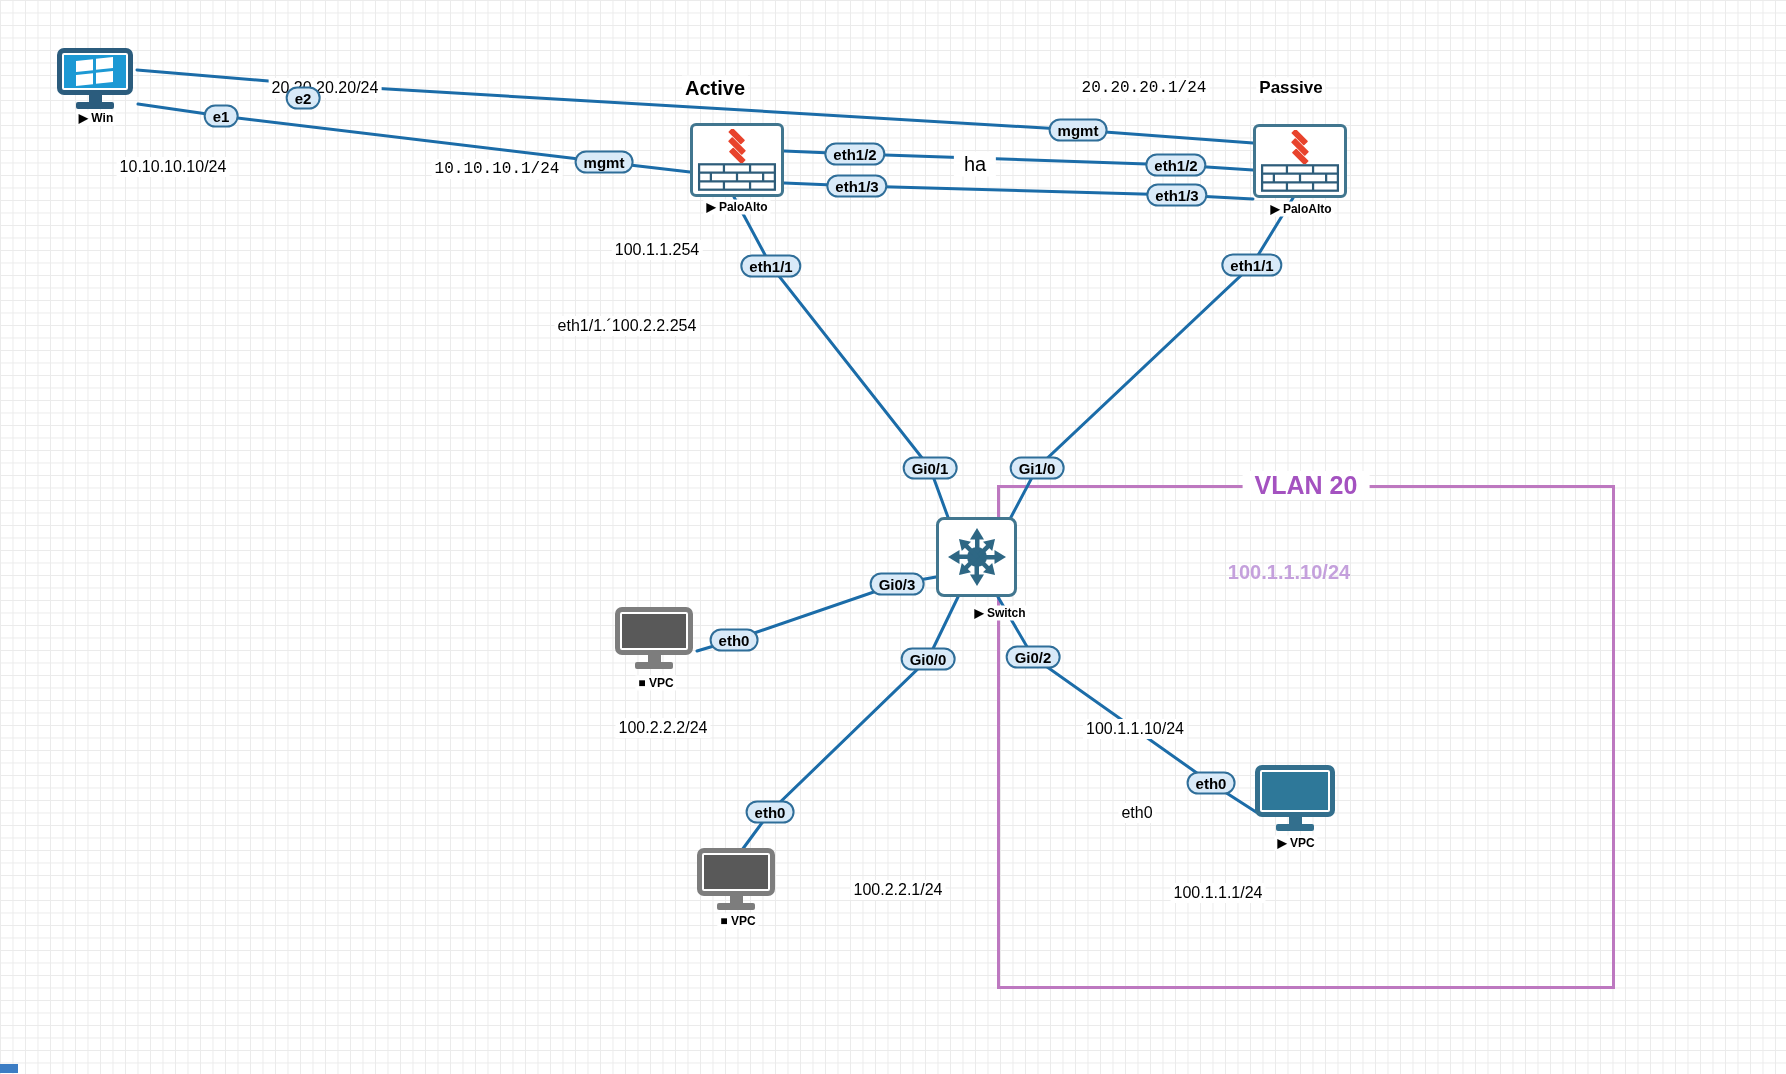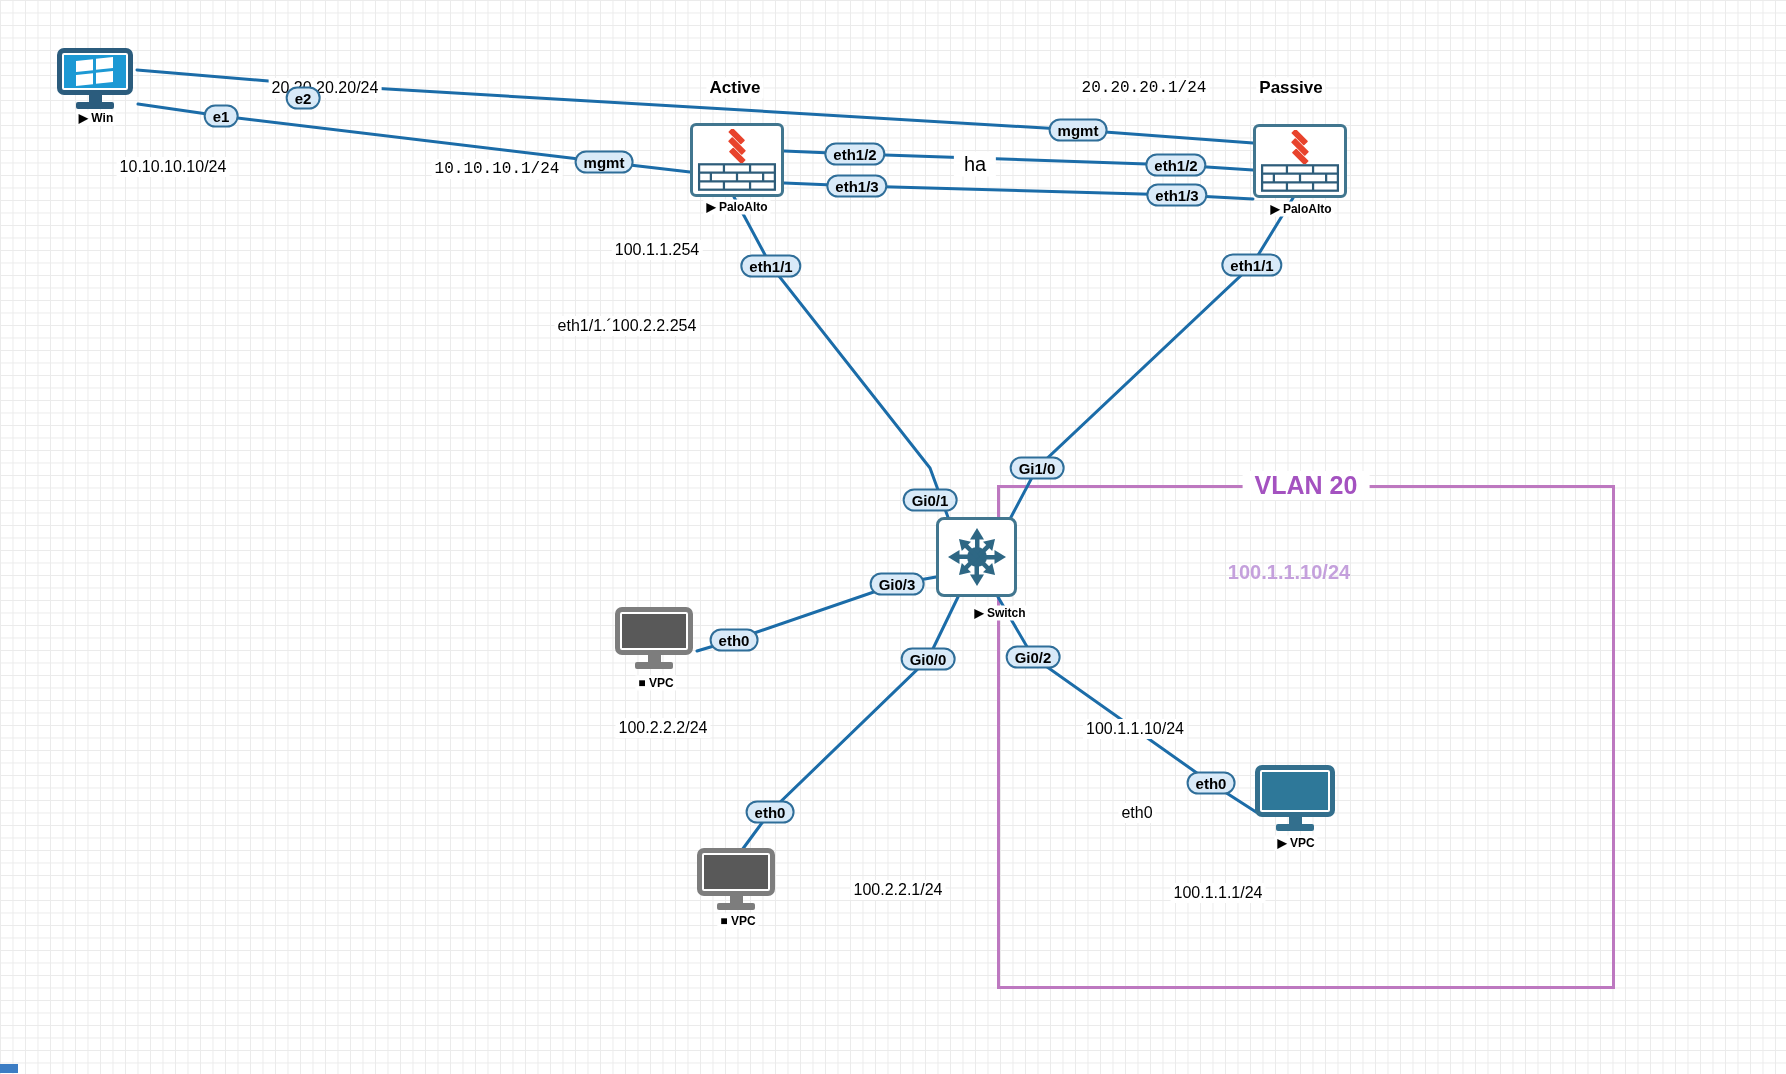--- a/index.html
+++ b/index.html
@@ -204,21 +204,21 @@
   </div>
 
   <div class="lbl nodename" style="left:96px;top:118px;">▶ Win</div>
   <div class="lbl nodename" style="left:737px;top:207px;">▶ PaloAlto</div>
   <div class="lbl nodename" style="left:1301px;top:209px;">▶ PaloAlto</div>
   <div class="lbl nodename" style="left:1000px;top:613px;">▶ Switch</div>
   <div class="lbl nodename" style="left:656px;top:683px;">■ VPC</div>
   <div class="lbl nodename" style="left:738px;top:921px;">■ VPC</div>
   <div class="lbl nodename" style="left:1296px;top:843px;">▶ VPC</div>
 
-  <div class="lbl bold" style="left:735px;top:88px;font-size:17px;">Active</div>
+  <div class="lbl bold" style="left:715px;top:88px;font-size:20px;">Active</div>
   <div class="lbl bold" style="left:1291px;top:88px;font-size:17px;">Passive</div>
   <div class="lbl" style="left:325px;top:88px;">20.20.20.20/24</div>
   <div class="lbl" style="left:173px;top:167px;">10.10.10.10/24</div>
   <div class="lbl" style="left:497px;top:169px;font-family:Liberation Mono, monospace;">10.10.10.1/24</div>
   <div class="lbl" style="left:1144px;top:88px;font-family:Liberation Mono, monospace;">20.20.20.1/24</div>
   <div class="lbl big" style="left:975px;top:164px;">ha</div>
   <div class="lbl" style="left:657px;top:250px;">100.1.1.254</div>
   <div class="lbl" style="left:627px;top:326px;">eth1/1.´100.2.2.254</div>
   <div class="lbl" style="left:663px;top:728px;">100.2.2.2/24</div>
   <div class="lbl" style="left:898px;top:890px;">100.2.2.1/24</div>
@@ -229,21 +229,21 @@
   <div class="pill" style="left:303px;top:84px;margin-top:14px;">e2</div>
   <div class="pill" style="left:221px;top:116px;">e1</div>
   <div class="pill" style="left:604px;top:162px;">mgmt</div>
   <div class="pill" style="left:1078px;top:130px;">mgmt</div>
   <div class="pill" style="left:855px;top:154px;">eth1/2</div>
   <div class="pill" style="left:857px;top:186px;">eth1/3</div>
   <div class="pill" style="left:1176px;top:165px;">eth1/2</div>
   <div class="pill" style="left:1177px;top:195px;">eth1/3</div>
   <div class="pill" style="left:771px;top:266px;">eth1/1</div>
   <div class="pill" style="left:1252px;top:265px;">eth1/1</div>
-  <div class="pill" style="left:930px;top:468px;margin-top:32px;">Gi0/1</div>
+  <div class="pill" style="left:930px;top:468px;">Gi0/1</div>
   <div class="pill" style="left:1037px;top:468px;">Gi1/0</div>
   <div class="pill" style="left:897px;top:584px;">Gi0/3</div>
   <div class="pill" style="left:928px;top:659px;">Gi0/0</div>
   <div class="pill" style="left:1033px;top:657px;">Gi0/2</div>
   <div class="pill" style="left:734px;top:640px;">eth0</div>
   <div class="pill" style="left:770px;top:812px;">eth0</div>
   <div class="pill" style="left:1211px;top:783px;">eth0</div>
 
   <div class="corner"></div>
 </div>

